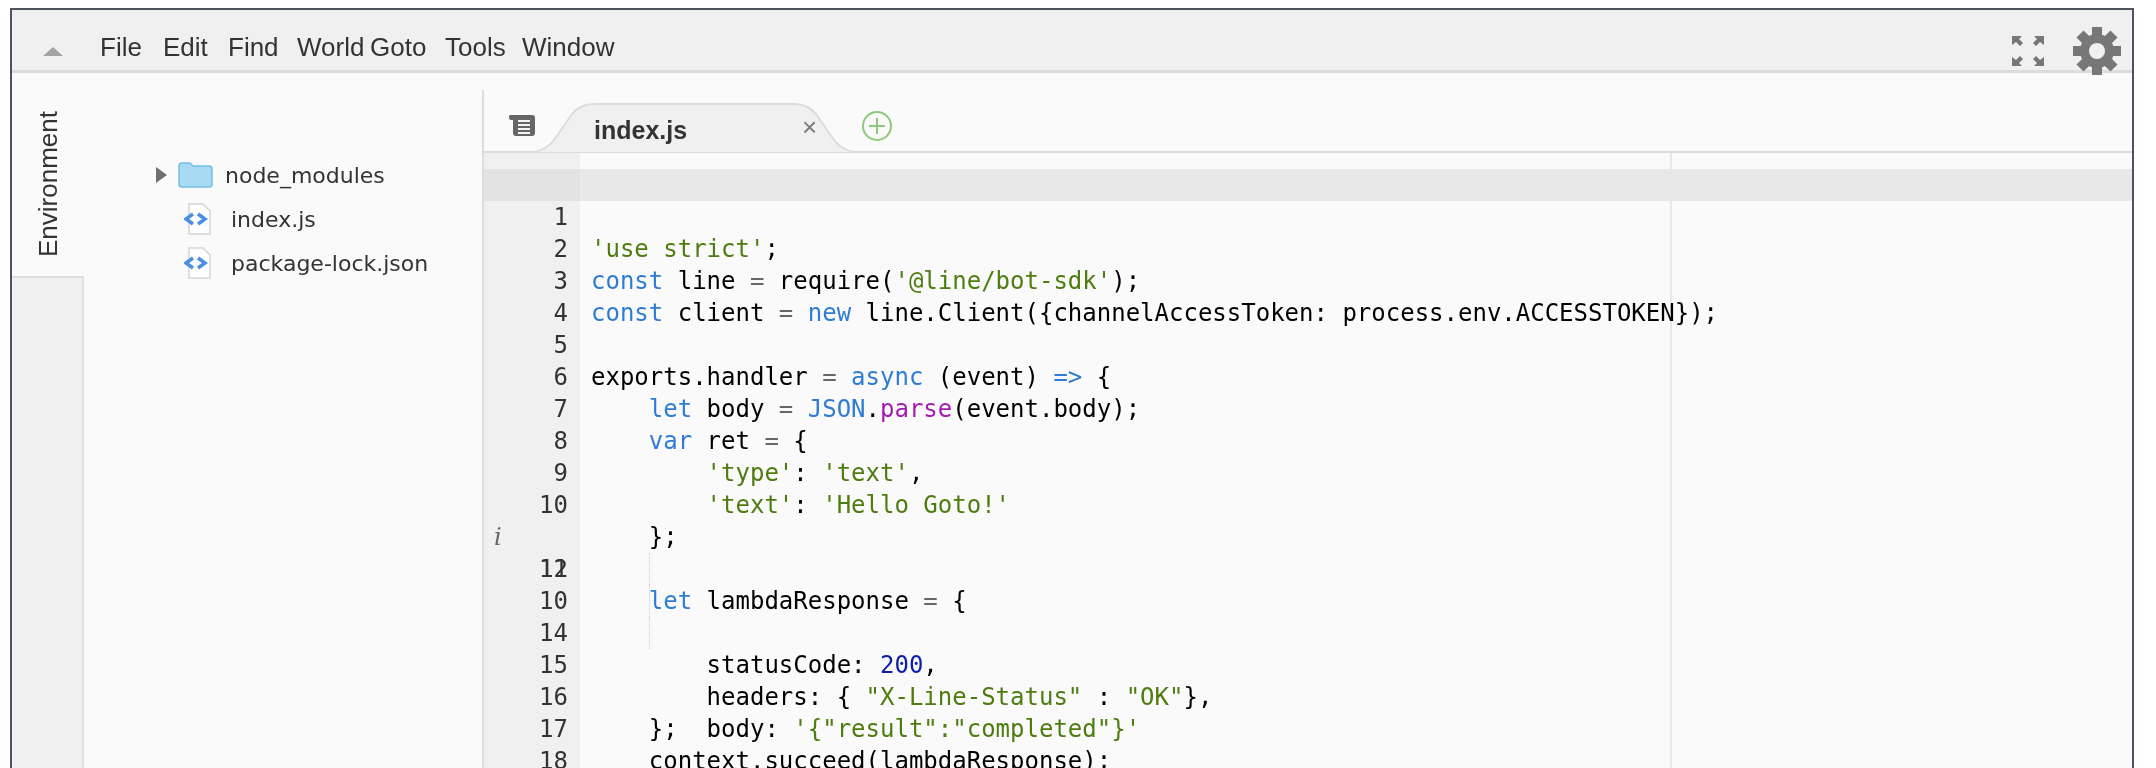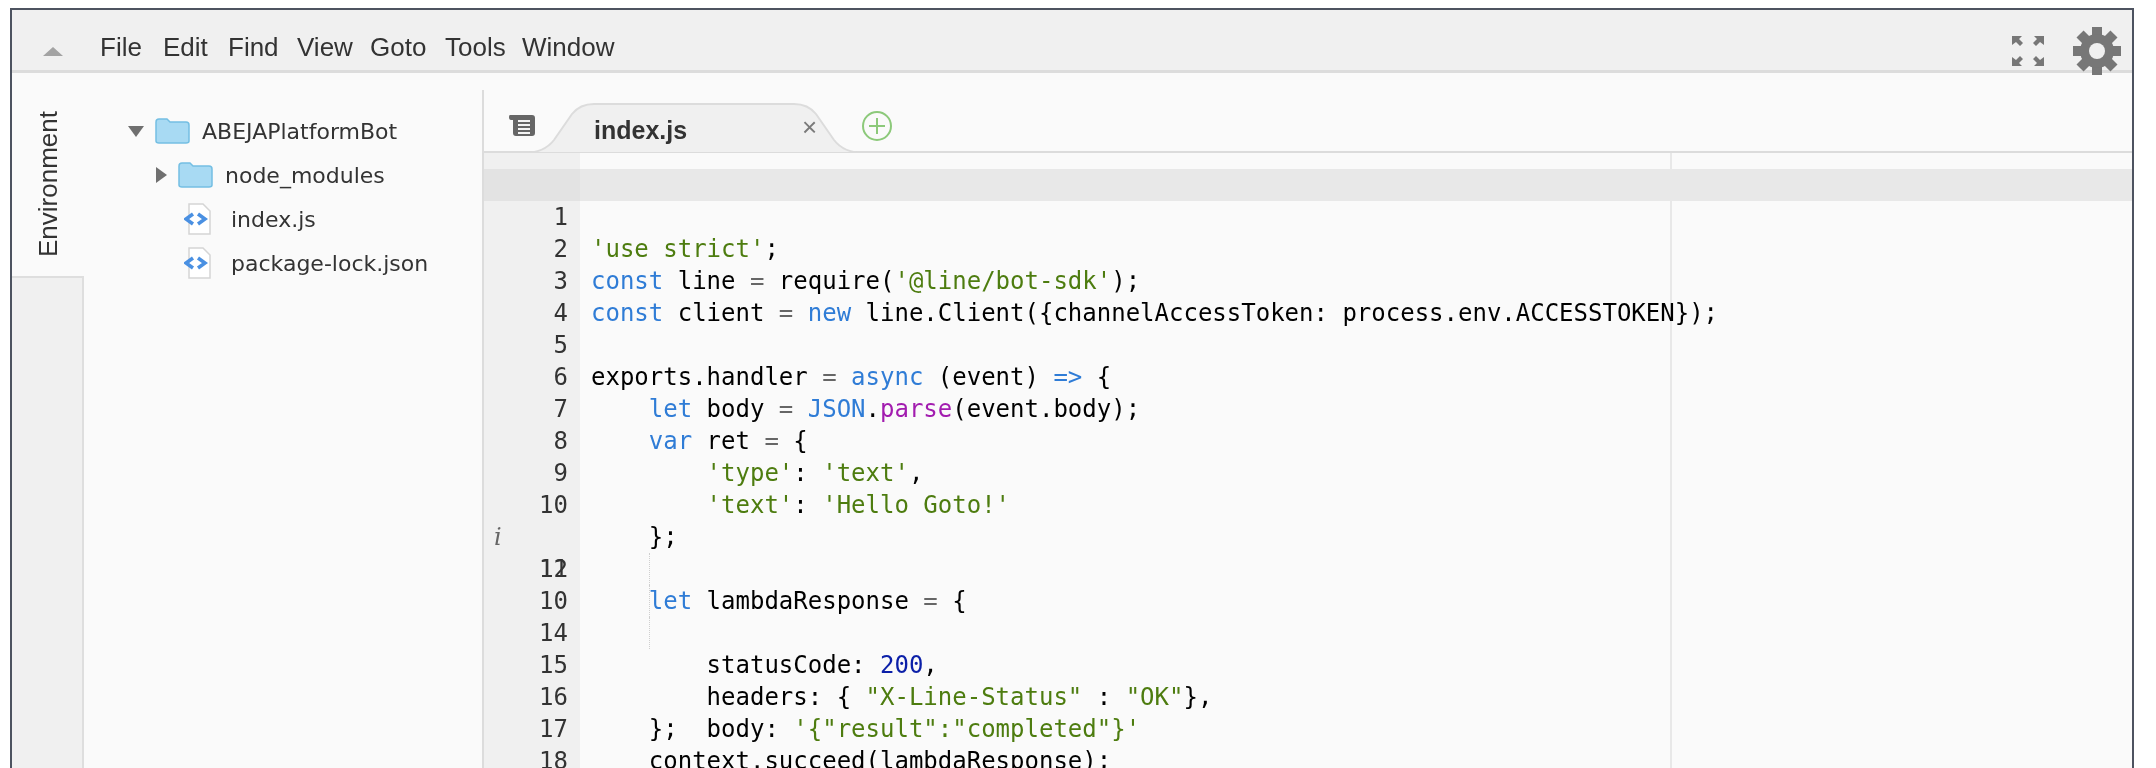--- a/index.html
+++ b/index.html
@@ -80,21 +80,21 @@
 </head>
 <body>
 
 <div class="frame">
 
   <div class="menubar">
     <div class="collapse-arrow"></div>
     <span class="menu-item" style="left:88px">File</span>
     <span class="menu-item" style="left:151px">Edit</span>
     <span class="menu-item" style="left:216px">Find</span>
-    <span class="menu-item" style="left:285px">View</span>
+    <span class="menu-item" style="left:285px">World</span>
     <span class="menu-item" style="left:358px">Goto</span>
     <span class="menu-item" style="left:433px">Tools</span>
     <span class="menu-item" style="left:510px">Window</span>
 
     <svg class="fullscreen-icon" viewBox="0 0 36 34">
       <g fill="#777777">
         <path d="M2 2 L12 2 L9 5 L13 9 L10 12 L6 8 L2 11 Z"></path>
         <path d="M34 2 L24 2 L27 5 L23 9 L26 12 L30 8 L34 11 Z"></path>
         <path d="M2 32 L12 32 L9 29 L13 25 L10 22 L6 26 L2 23 Z"></path>
         <path d="M34 32 L24 32 L27 29 L23 25 L26 22 L30 26 L34 23 Z"></path>
@@ -112,27 +112,20 @@
     </svg>
   </div>
 
   <div class="env-strip">
     <div class="env-tab">
       <span class="env-tab-label">Environment</span>
     </div>
   </div>
 
   <div class="tree">
-    <div class="tree-row" style="left:44px; top:21px;">
-      <span class="tri-down"></span>
-      <svg class="folder" viewBox="0 0 36 26">
-        <path d="M2 4 Q2 1 5 1 L13 1 L16 4 L32 4 Q35 4 35 7 L35 23 Q35 25 32 25 L5 25 Q2 25 2 23 Z" fill="#a8daf3" stroke="#74bfe3" stroke-width="1.5"></path>
-      </svg>
-      <span class="tree-label">ABEJAPlatformBot</span>
-    </div>
     <div class="tree-row" style="left:72px; top:65px;">
       <span class="tri-right"></span>
       <svg class="folder" viewBox="0 0 36 26">
         <path d="M2 4 Q2 1 5 1 L13 1 L16 4 L32 4 Q35 4 35 7 L35 23 Q35 25 32 25 L5 25 Q2 25 2 23 Z" fill="#a8daf3" stroke="#74bfe3" stroke-width="1.5"></path>
       </svg>
       <span class="tree-label">node_modules</span>
     </div>
     <div class="tree-row" style="left:100px; top:109px;">
       <svg class="fileicon" viewBox="0 0 28 32">
         <path d="M5 1 L19 1 L26 8 L26 31 L5 31 Z" fill="#ffffff" stroke="#d5d5d5" stroke-width="1.5"></path>

